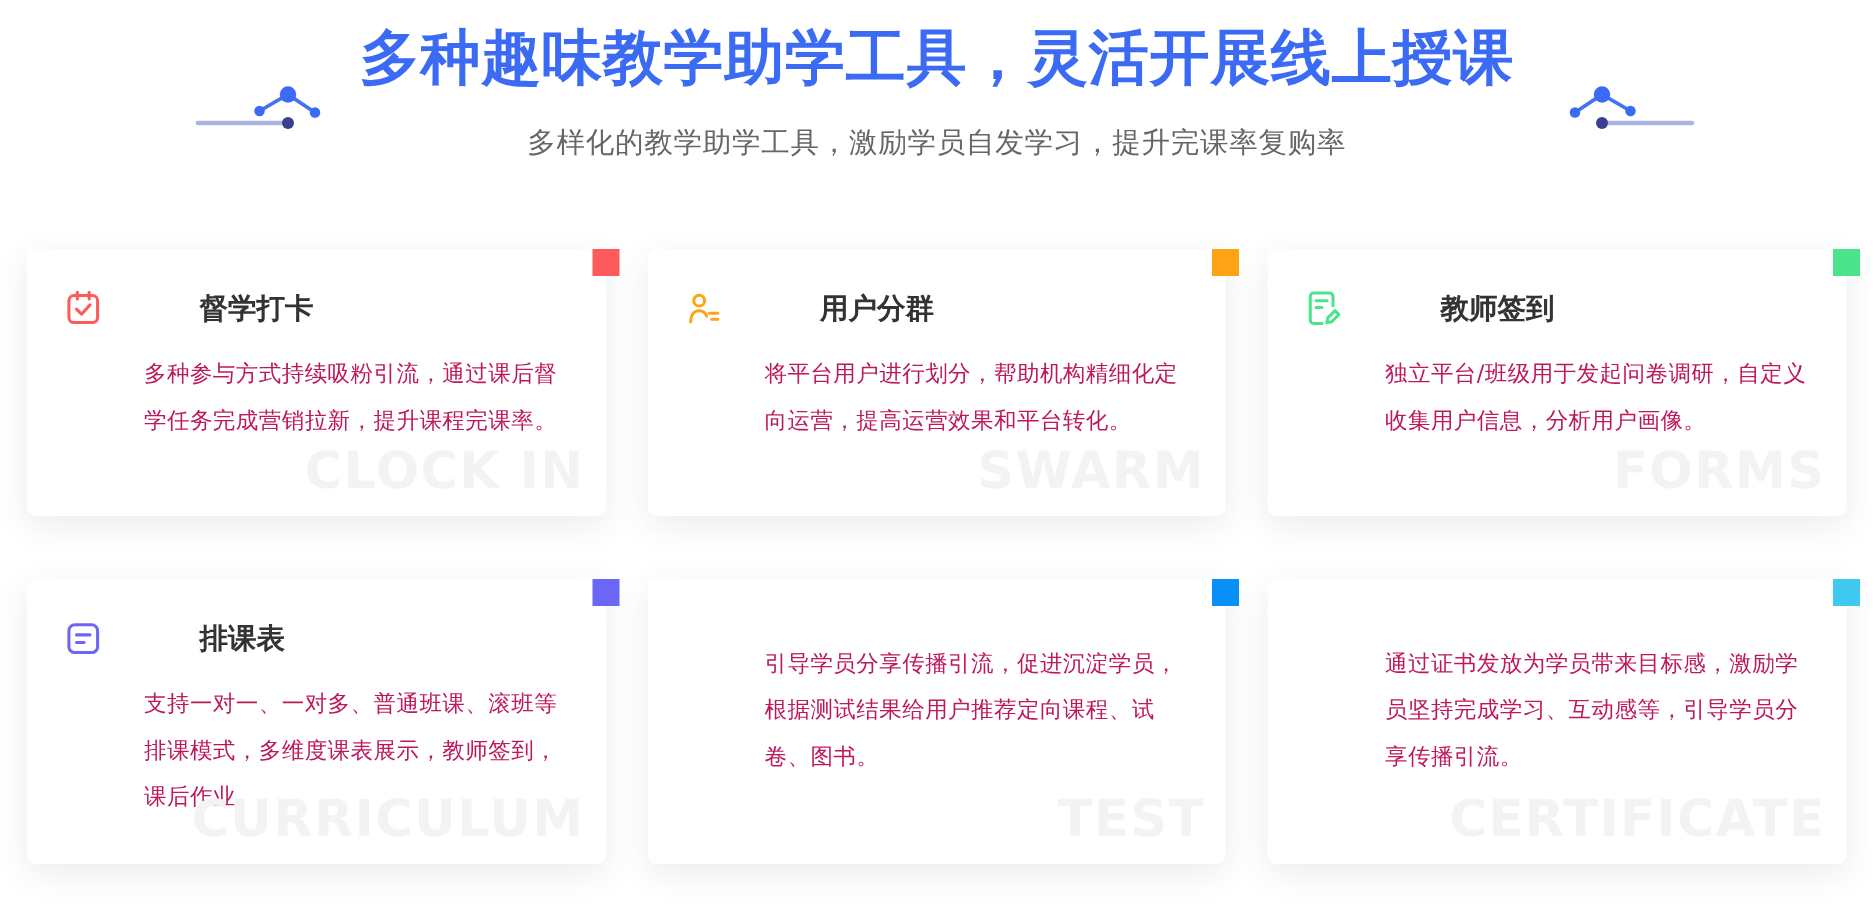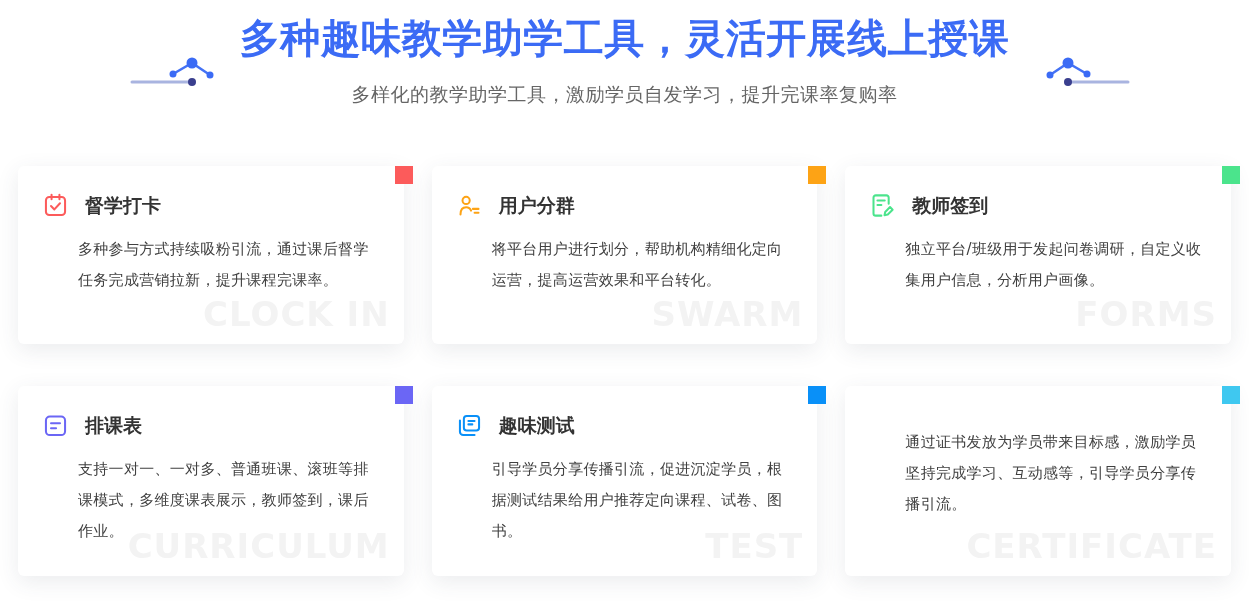--- a/index.html
+++ b/index.html
@@ -14,27 +14,27 @@
   .decor-right { right:119px; transform:scaleX(-1); }
 
   .cards { display:grid; grid-template-columns:repeat(3,1fr);
     grid-template-rows:178px 190px; column-gap:28px; row-gap:42px;
     padding:0 18px; margin-top:58px; }
 
   .card { position:relative; background:#fff; border-radius:6px;
     box-shadow:0 6px 22px rgba(60,70,90,0.10);
     padding:26px 20px 0 24px; }
   .corner-square { position:absolute; top:0; right:-9px; width:18px; height:18px; }
-  .card-header { display:flex; align-items:center; }
+  .card-header { display:flex; align-items:center;gap:48px; }
   .card-icon { width:27px; height:27px; flex:0 0 27px; }
   .card-icon svg { width:27px; height:27px; display:block;
     fill:none; stroke:currentColor; stroke-width:1.8;
     stroke-linecap:round; stroke-linejoin:round; }
   .card-title { margin-left:16px; font-size:19px; font-weight:bold; color:#333; }
-  .card-desc { margin-left:36px; margin-top:15px; font-size:15px; color:#404040;
+  .card-desc { margin-left:54px; margin-top:15px; font-size:15px; color:#be185d;
     line-height:31px; letter-spacing:0.3px; padding-right:4px; }
   .watermark { position:absolute; right:14px; bottom:10px; font-size:34px;
     font-weight:bold; color:#f3f3f3; letter-spacing:1px; white-space:nowrap; }
 </style>
 </head>
 <body>
 
 <div class="hero">
   <svg class="decor decor-left" viewBox="0 0 110 50">
     <line x1="2" y1="38" x2="62" y2="38" stroke="#a9b4e0" stroke-width="3" stroke-linecap="round"></line>
@@ -120,31 +120,20 @@
           </svg>
       </span>
       <span class="card-title">排课表</span>
     </div>
     <div class="card-desc">支持一对一、一对多、普通班课、滚班等排课模式，多维度课表展示，教师签到，课后作业。</div>
     <div class="watermark">CURRICULUM</div>
   </div>
 
   <div class="card">
     <span class="corner-square" style="background: rgb(9, 144, 248);"></span>
-    <div class="card-header">
-      <span class="card-icon" style="color: rgb(9, 144, 248);">
-        <svg viewBox="0 0 24 24">
-            <rect x="7" y="3.5" width="13.5" height="13" rx="2.5"></rect>
-            <line x1="11" y1="8" x2="16.5" y2="8"></line>
-            <line x1="11" y1="11" x2="14.5" y2="11"></line>
-            <path d="M3.5 7.5 v10 a3 3 0 0 0 3 3 h10"></path>
-          </svg>
-      </span>
-      <span class="card-title">趣味测试</span>
-    </div>
     <div class="card-desc">引导学员分享传播引流，促进沉淀学员，根据测试结果给用户推荐定向课程、试卷、图书。</div>
     <div class="watermark">TEST</div>
   </div>
 
   <div class="card">
     <span class="corner-square" style="background: rgb(63, 200, 240);"></span>
     <div class="card-desc">通过证书发放为学员带来目标感，激励学员坚持完成学习、互动感等，引导学员分享传播引流。</div>
     <div class="watermark">CERTIFICATE</div>
   </div>
 

